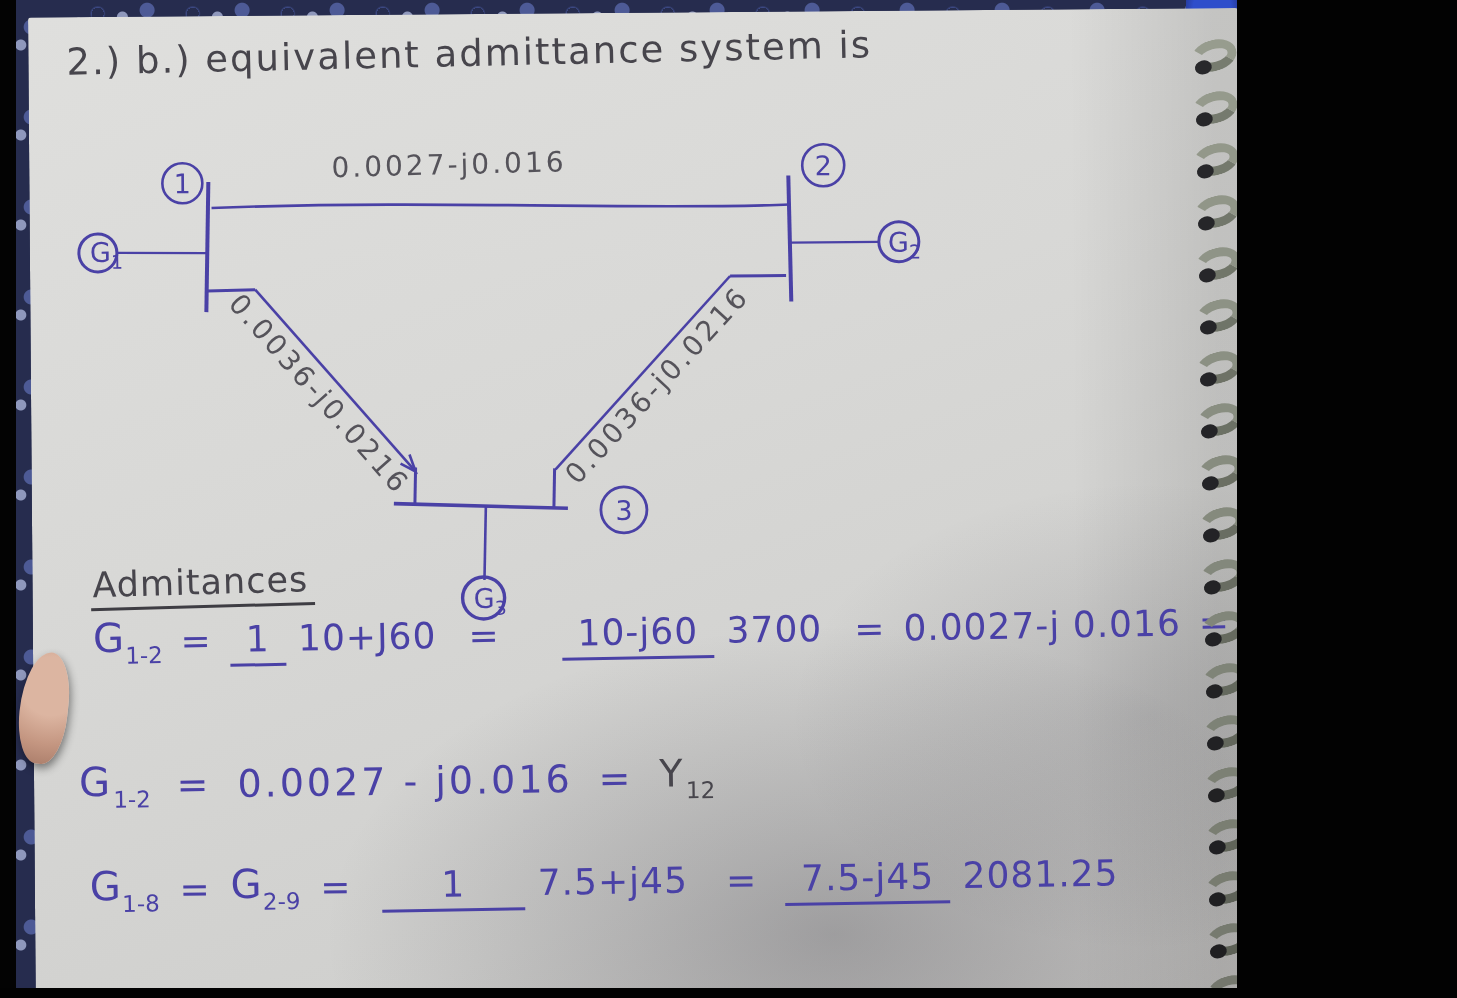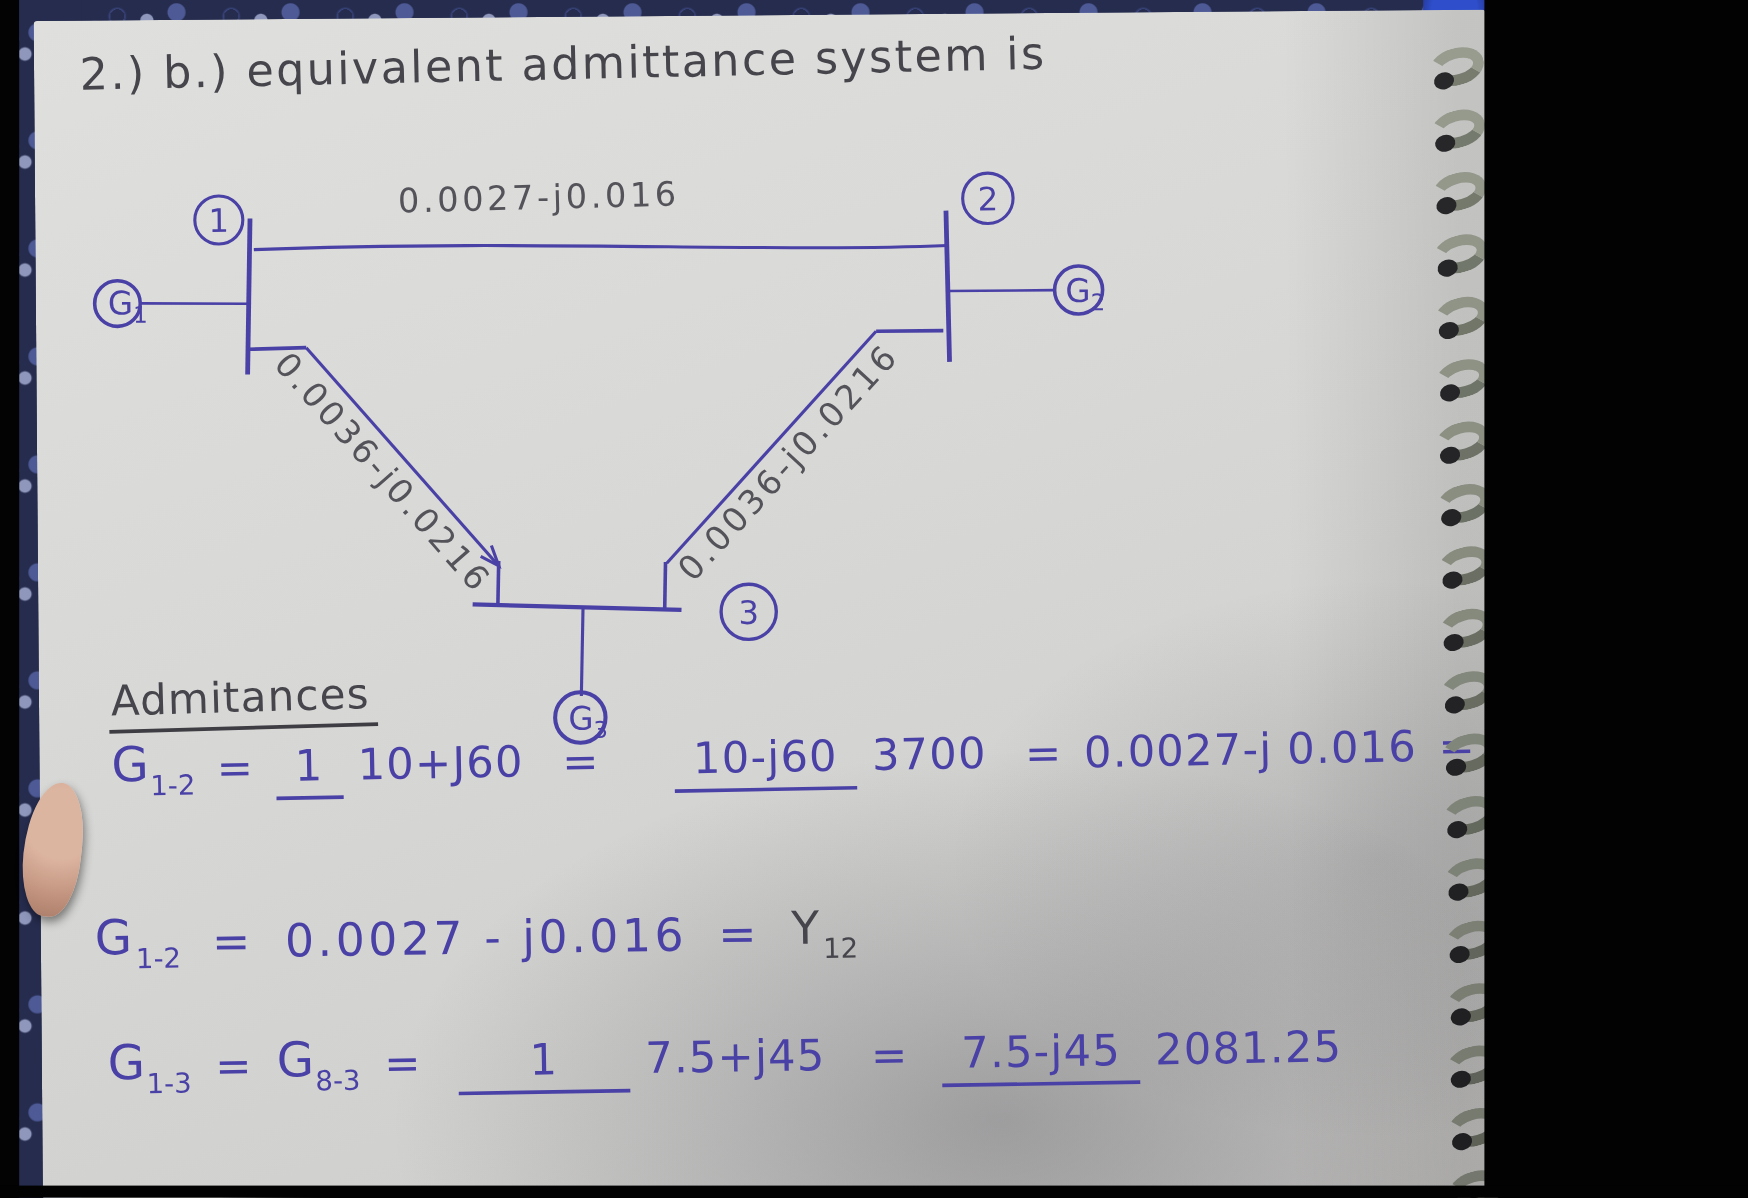--- a/index.html
+++ b/index.html
@@ -188,23 +188,23 @@
 
     <div class="eq-row" style="left:45px;top:740px;gap:26px;font-size:38px;letter-spacing:3px;transform:rotate(-0.4deg);">
       <span class="gsym sp"><span>G</span><sub>1-2</sub></span>
       <span class="sp">=</span>
       <span class="sp">0.0027 - j0.016</span>
       <span class="sp">=</span>
       <span class="pencil sp"><span>Y</span><sub>12</sub></span>
     </div>
 
     <div class="eq-row" style="left:55px;top:842px;gap:20px;transform:rotate(-0.5deg);">
-      <span class="gsym sp"><span>G</span><sub>1-3</sub></span>
-      <span class="sp">=</span>
-      <span class="gsym sp"><span>G</span><sub>8-3</sub></span>
+      <span class="gsym sp"><span>G</span><sub>1-8</sub></span>
+      <span class="sp">=</span>
+      <span class="gsym sp"><span>G</span><sub>2-9</sub></span>
       <span class="sp">=</span>
       <span class="frac sp" style="margin-left:10px;">
         <span class="num" style="padding:0 60px 4px 60px;">1</span>
         <span class="den">7.5+j45</span>
       </span>
       <span class="sp" style="margin-left:18px;">=</span>
       <span class="frac sp" style="margin-left:8px;">
         <span class="num">7.5-j45</span>
         <span class="den">2081.25</span>
       </span>

